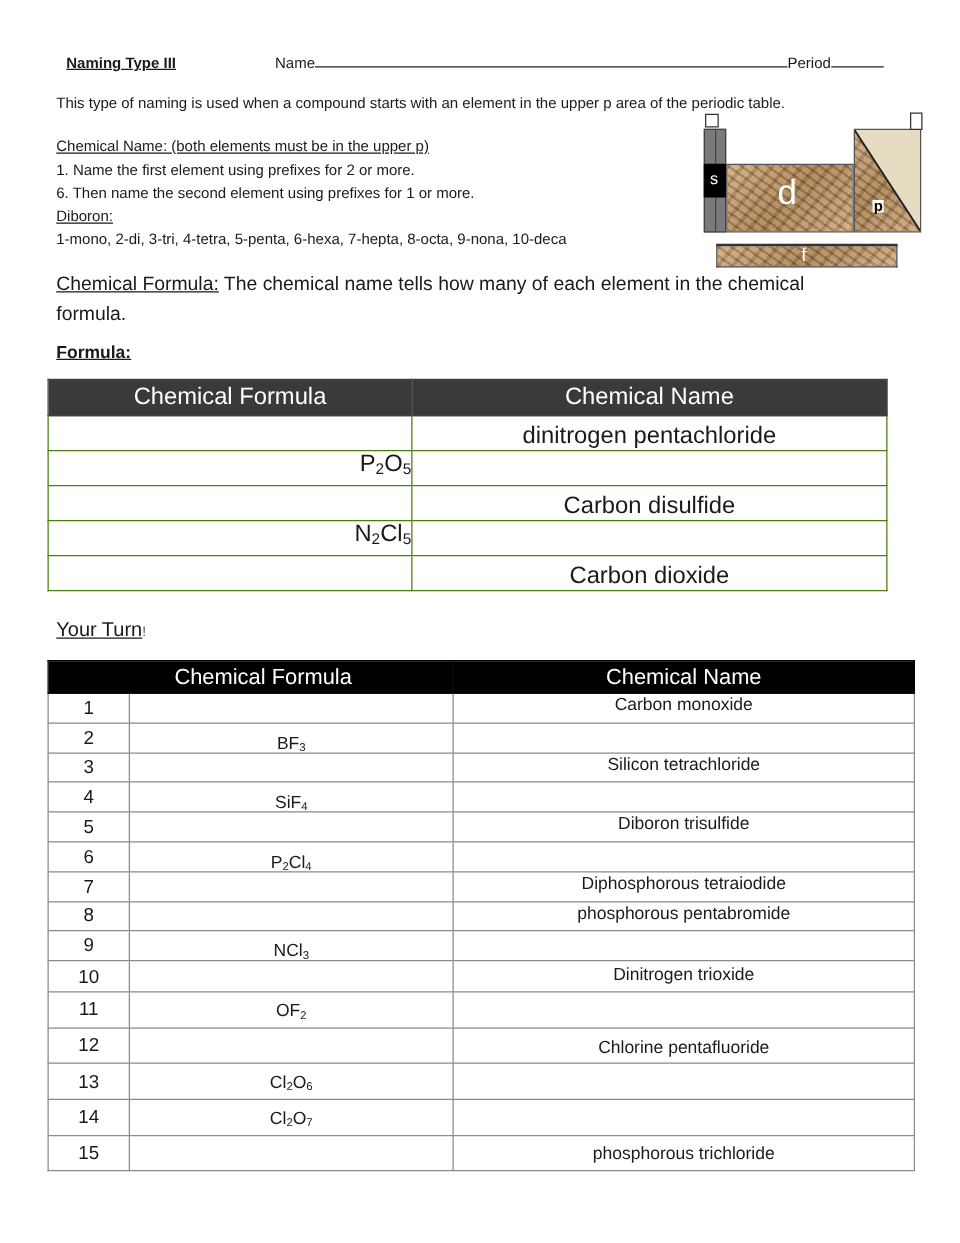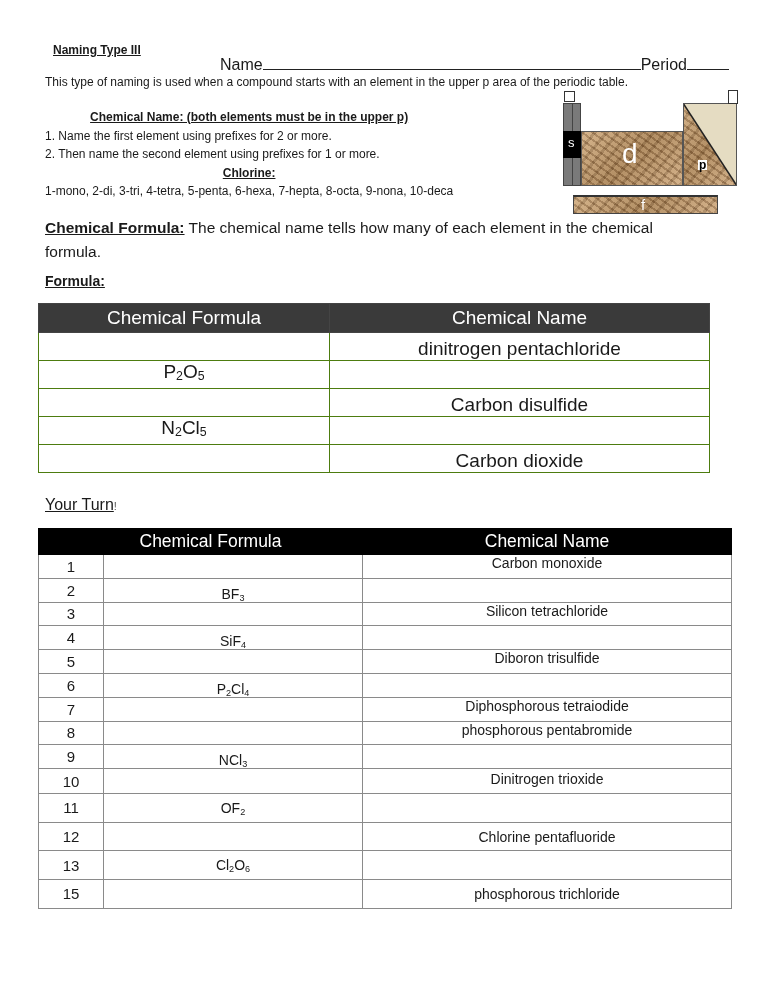--- a/index.html
+++ b/index.html
@@ -1,24 +1,24 @@
 <!DOCTYPE html>
 <html><head>
 <meta charset="utf-8">
 <style>
   html, body { margin: 0; padding: 0; background: #ffffff; }
   body { width: 768px; height: 994px; position: relative; overflow: hidden;
          font-family: "Liberation Sans", sans-serif; color: #1a1a1a; }
   .abs { position: absolute; }
   .u { text-decoration: underline; }
-  .b { font-weight: bold; text-align: center; }
+  .b { font-weight: normal; }
 
   
   #hdr-title { left: 53px; top: 43px; font-size: 12px; font-weight: bold; text-decoration: underline; }
-  #hdr-name { left: 220px; top: 56px; font-size: 16px; text-align: right; }
+  #hdr-name { left: 220px; top: 41px; font-size: 12px; text-align: right; }
   #hdr-name .line { display: inline-block; width: 378px; border-bottom: 1px solid #222; height: 12px; vertical-align: baseline; }
   #hdr-period .line { display: inline-block; width: 42px; border-bottom: 1px solid #222; height: 12px; vertical-align: baseline; }
   #intro { left: 45px; top: 75px; font-size: 12px; white-space: nowrap; }
 
   #rules { left: 45px; top: 108px; font-size: 12px; line-height: 18.5px; }
   #rules div { white-space: nowrap; }
 
   
   #ptable { left: 555px; top: 86px; width: 190px; height: 132px; }
   .paper { background:
@@ -27,21 +27,21 @@
       linear-gradient(135deg, #c9a47a, #9c7448 50%, #c8a27a);
   }
 
   #chemformula { left: 45px; top: 216px; font-size: 15.5px; line-height: 24px; width: 650px; }
   #examples-label { left: 45px; top: 273px; font-size: 14px; font-weight: bold; text-decoration: underline; }
 
   
   #ex-table { left: 38px; top: 303px; width: 672px; border-collapse: collapse; position: absolute; }
   #ex-table th { background: #3a3a3a; color: #ffffff; font-weight: normal; font-size: 19px; height: 28px; padding: 0; border: 1px solid #444; }
   #ex-table td { height: 27px; padding: 0; border: 1px solid #4d7c0f; font-size: 19px; text-align: center; vertical-align: bottom; }
-  #ex-table td.f { vertical-align: top; }
+  #ex-table td.f { vertical-align: top; text-align: right; }
   #ex-table .c1 { width: 290px; }
 
   #yourturn { left: 45px; top: 496px; font-size: 16px; }
   #yourturn .lbl { font-weight: normal; text-decoration: underline; }
   #yourturn .ex { font-size: 11px; color: #555; }
 
   
   #yt-table { left: 38px; top: 528px; width: 694px; border-collapse: collapse; position: absolute; }
   #yt-table th { background: #000000; color: #ffffff; font-weight: normal; font-size: 17.5px; height: 25px; padding: 0; border: 1px solid #000; }
   #yt-table td { padding: 0; border: 1px solid #8a8a8a; font-size: 14px; text-align: center; }
@@ -59,22 +59,22 @@
 <div class="abs" id="hdr-title">Naming Type III</div>
 <div class="abs" id="hdr-name">
   <span>Name</span><span class="line"></span><span id="hdr-period"><span>Period</span><span class="line"></span></span>
 </div>
 
 <div class="abs" id="intro">This type of naming is used when a compound starts with an element in the upper p area of the periodic table.</div>
 
 <div class="abs" id="rules">
   <div class="b u">Chemical Name: (both elements must be in the upper p)</div>
   <div>1.  Name the first element using prefixes for 2 or more.</div>
-  <div>2. Then name the second element using prefixes for 1 or more.</div>
-  <div class="b u">Chlorine:</div>
+  <div>6. Then name the second element using prefixes for 1 or more.</div>
+  <div class="b u">Diboron:</div>
   <div>1-mono, 2-di, 3-tri, 4-tetra, 5-penta, 6-hexa, 7-hepta, 8-octa, 9-nona, 10-deca</div>
 </div>
 
 <div class="abs" id="ptable">
 
   <div class="abs" style="left:9px;top:5px;width:9px;height:9px;border:1px solid #333;background:#fff;"></div>
 
   <div class="abs" style="left:8px;top:17px;width:18px;height:83px;background:#7a7a7a;border:1px solid #444;box-sizing:border-box;">
     <div class="abs" style="left:8px;top:0;width:1px;height:81px;background:#444;"></div>
     <div class="abs" style="left:-1px;top:27px;width:18px;height:27px;background:#000;"></div>
@@ -200,18 +200,23 @@
         <td class="num">12</td>
         <td class="form"></td>
         <td>Chlorine pentafluoride</td>
       </tr>
   <tr class="rt">
         <td class="num">13</td>
         <td class="form"><span>Cl</span><sub>2</sub><span>O</span><sub>6</sub></td>
         <td></td>
       </tr>
   <tr class="rt">
+        <td class="num">14</td>
+        <td class="form"><span>Cl</span><sub>2</sub><span>O</span><sub>7</sub></td>
+        <td></td>
+      </tr>
+  <tr class="rt">
         <td class="num">15</td>
         <td class="form"></td>
         <td>phosphorous trichloride</td>
       </tr>
 </tbody>
   </table>
 
 </body></html>

